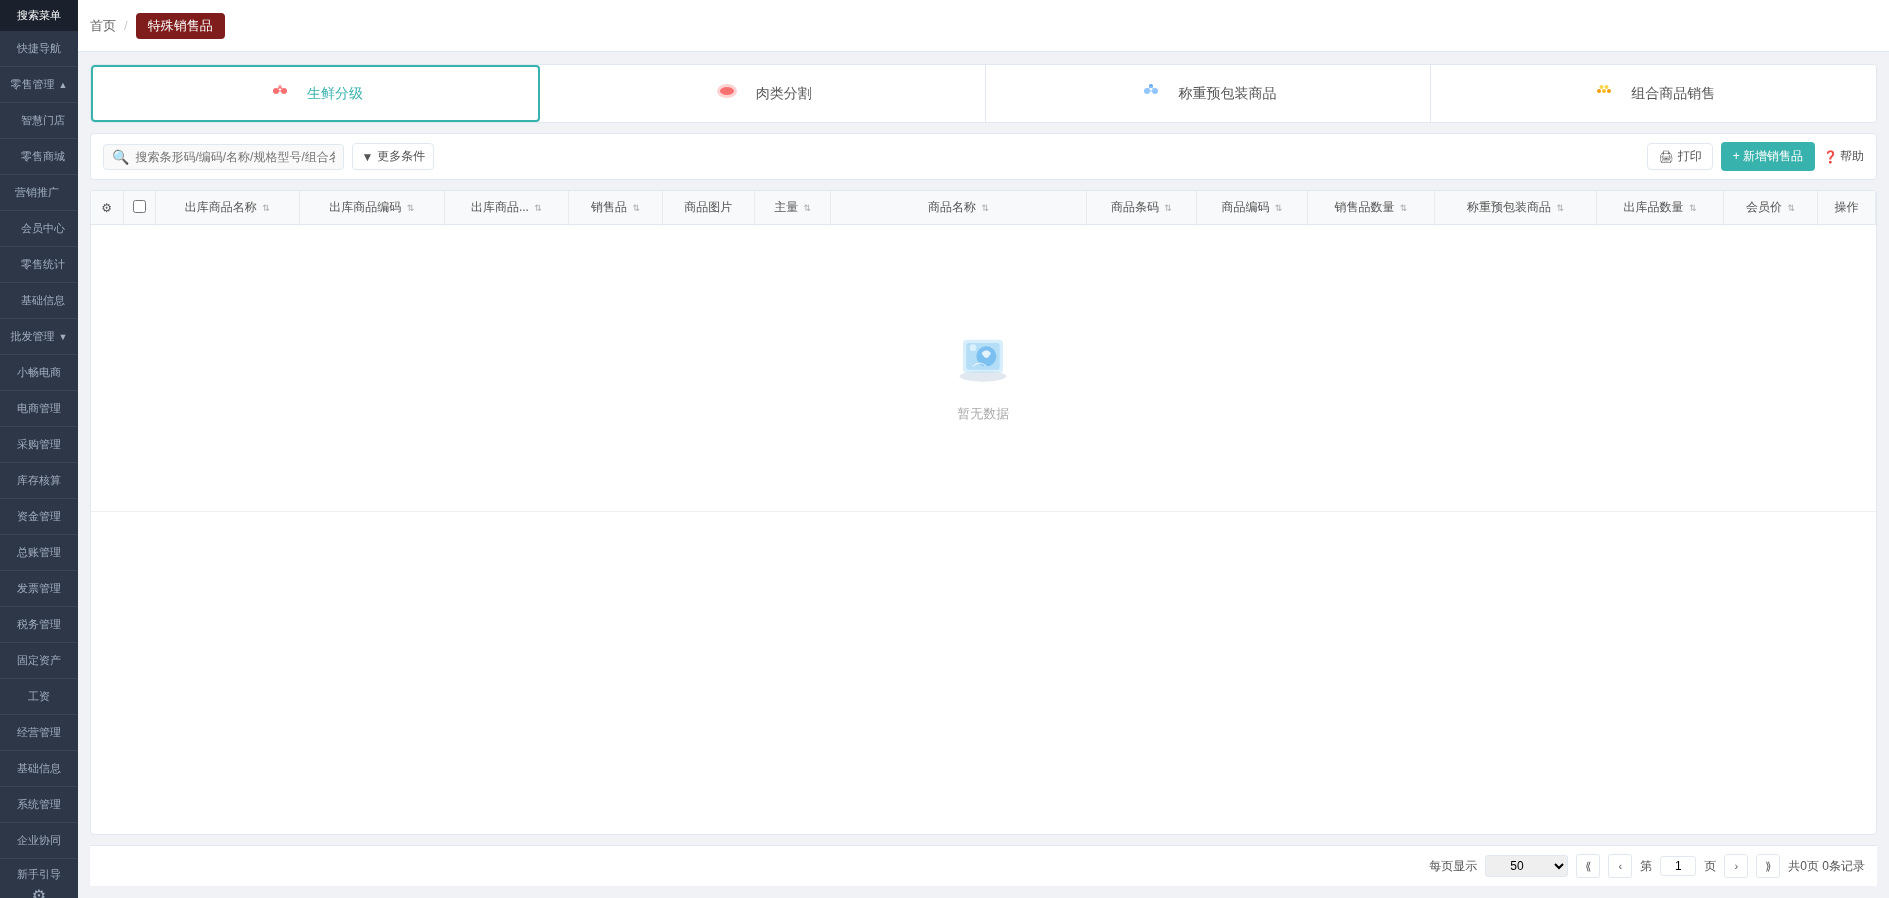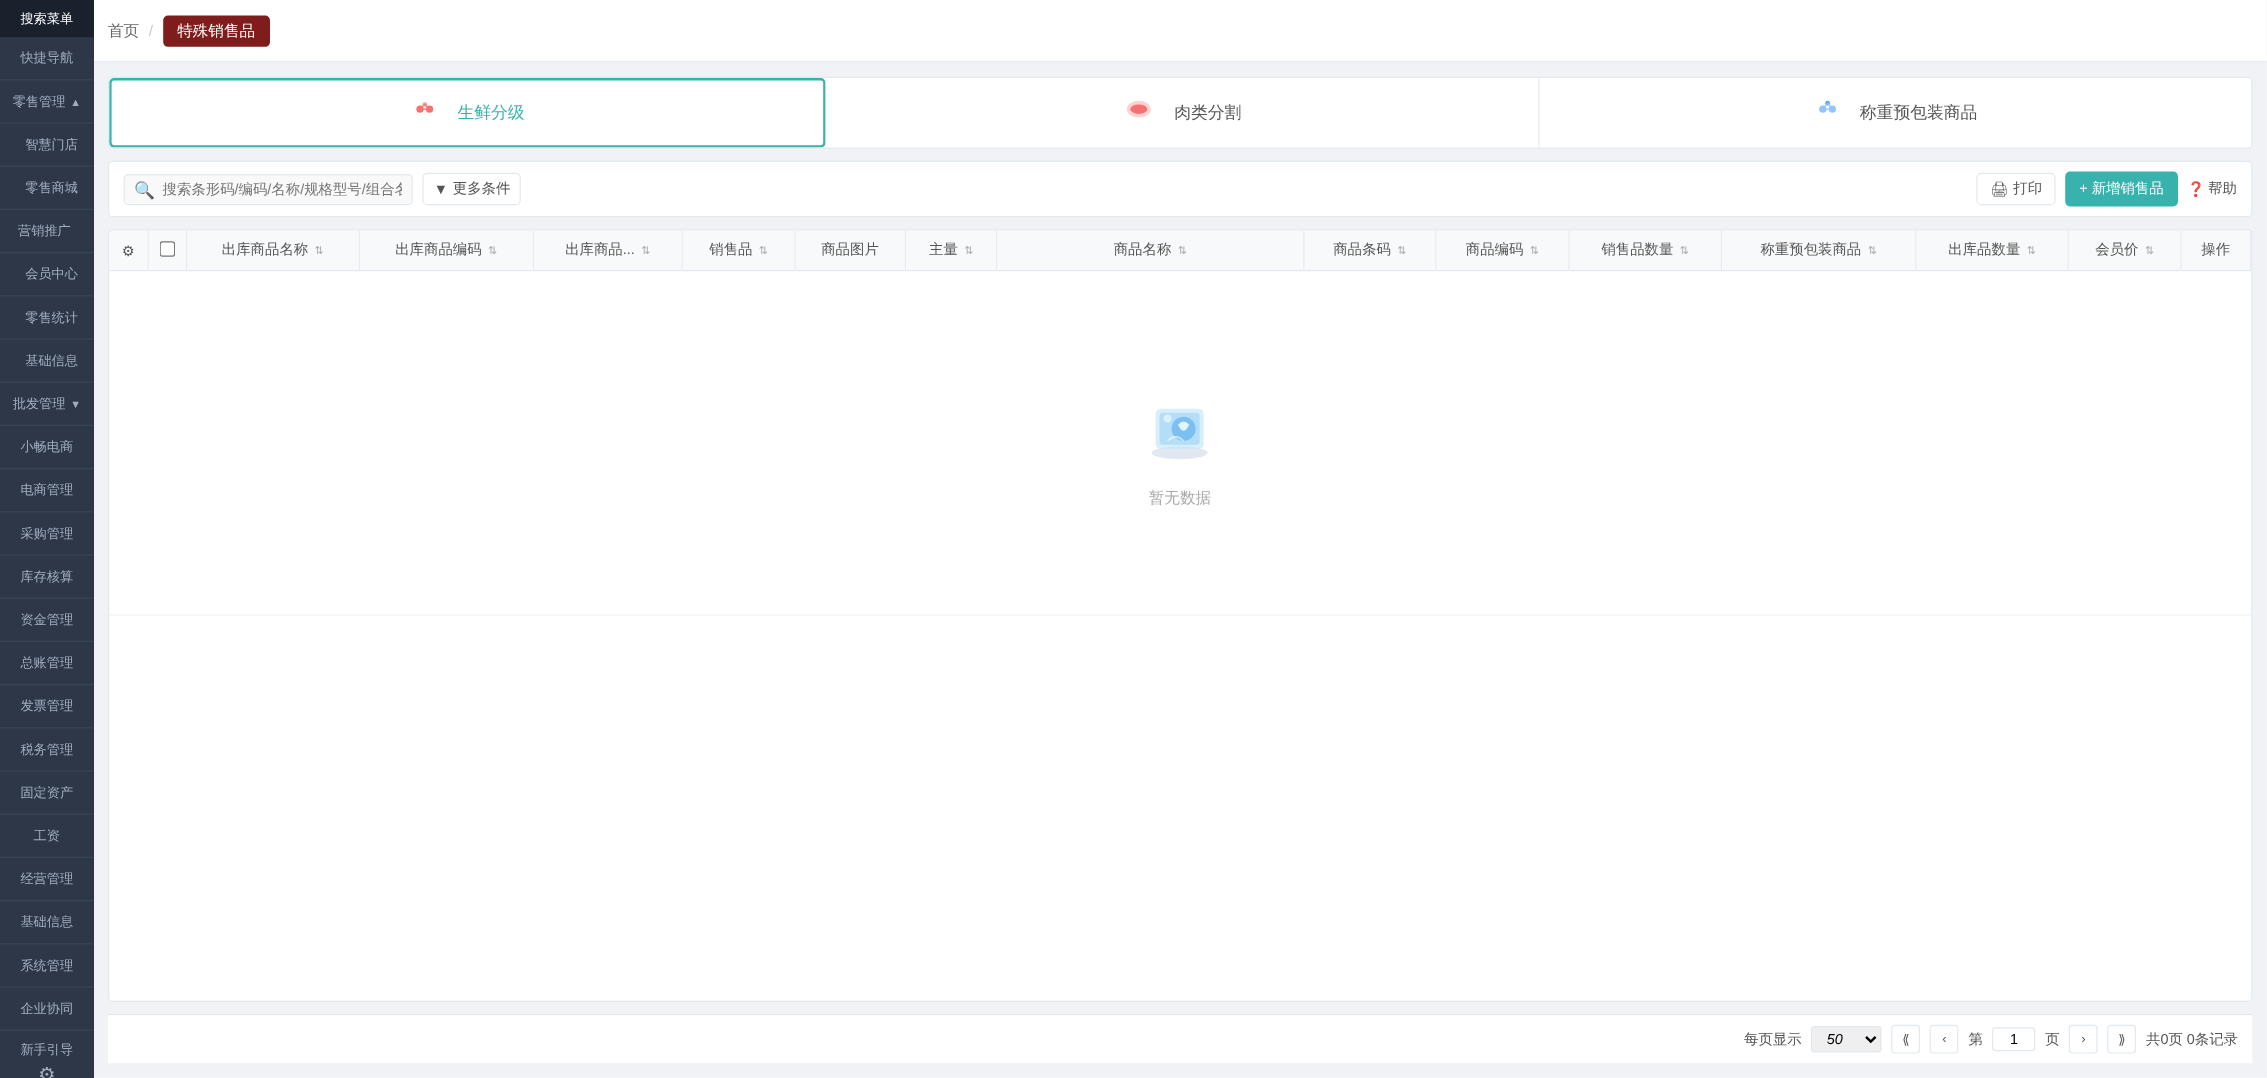--- a/index.html
+++ b/index.html
@@ -266,23 +266,22 @@
       background: #fff;
       border-top: 1px solid #e2e8f0;
       gap: 8px;
       font-size: 12px;
       color: #555;
       flex-shrink: 0;
     }
     .page-size-select {
       border: 1px solid #e2e8f0;
       border-radius: 3px;
-      padding: 2px 8px;
-      font-size: 12px;
-      font-style: italic;
+      padding: 2px 20px;
+      font-size: 12px;
     }
     .page-btn {
       width: 24px;
       height: 24px;
       display: flex;
       align-items: center;
       justify-content: center;
       border: 1px solid #e2e8f0;
       border-radius: 3px;
       cursor: pointer;
@@ -427,20 +426,32 @@
             <circle cx="8" cy="12" r="3" fill="#93c5fd"></circle>
             <circle cx="16" cy="12" r="3" fill="#93c5fd"></circle>
             <circle cx="12" cy="7" r="2" fill="#60a5fa"></circle>
             <line x1="8" y1="12" x2="16" y2="12" stroke="#93c5fd" stroke-width="1"></line>
             <line x1="12" y1="7" x2="8" y2="12" stroke="#93c5fd" stroke-width="1"></line>
             <line x1="12" y1="7" x2="16" y2="12" stroke="#93c5fd" stroke-width="1"></line>
           </svg>
         </span>
         <span>称重预包装商品</span>
       </div>
+      <div class="cat-tab">
+        <span class="cat-icon">
+          <svg width="24" height="24" viewBox="0 0 24 24" fill="none">
+            <circle cx="7" cy="12" r="2" fill="#f59e0b"></circle>
+            <circle cx="12" cy="12" r="2" fill="#fbbf24"></circle>
+            <circle cx="17" cy="12" r="2" fill="#f59e0b"></circle>
+            <circle cx="9.5" cy="8" r="2" fill="#fcd34d"></circle>
+            <circle cx="14.5" cy="8" r="2" fill="#fcd34d"></circle>
+          </svg>
+        </span>
+        <span>组合商品销售</span>
+      </div>
     </div>
 
     <div class="toolbar">
       <div class="toolbar-left">
         <div class="search-box">
           <span style="color:#aaa; font-size:14px;">🔍</span>
           <input type="text" placeholder="搜索条形码/编码/名称/规格型号/组合名" style="">
         </div>
         <div class="filter-btn">
           <span>▼</span>

